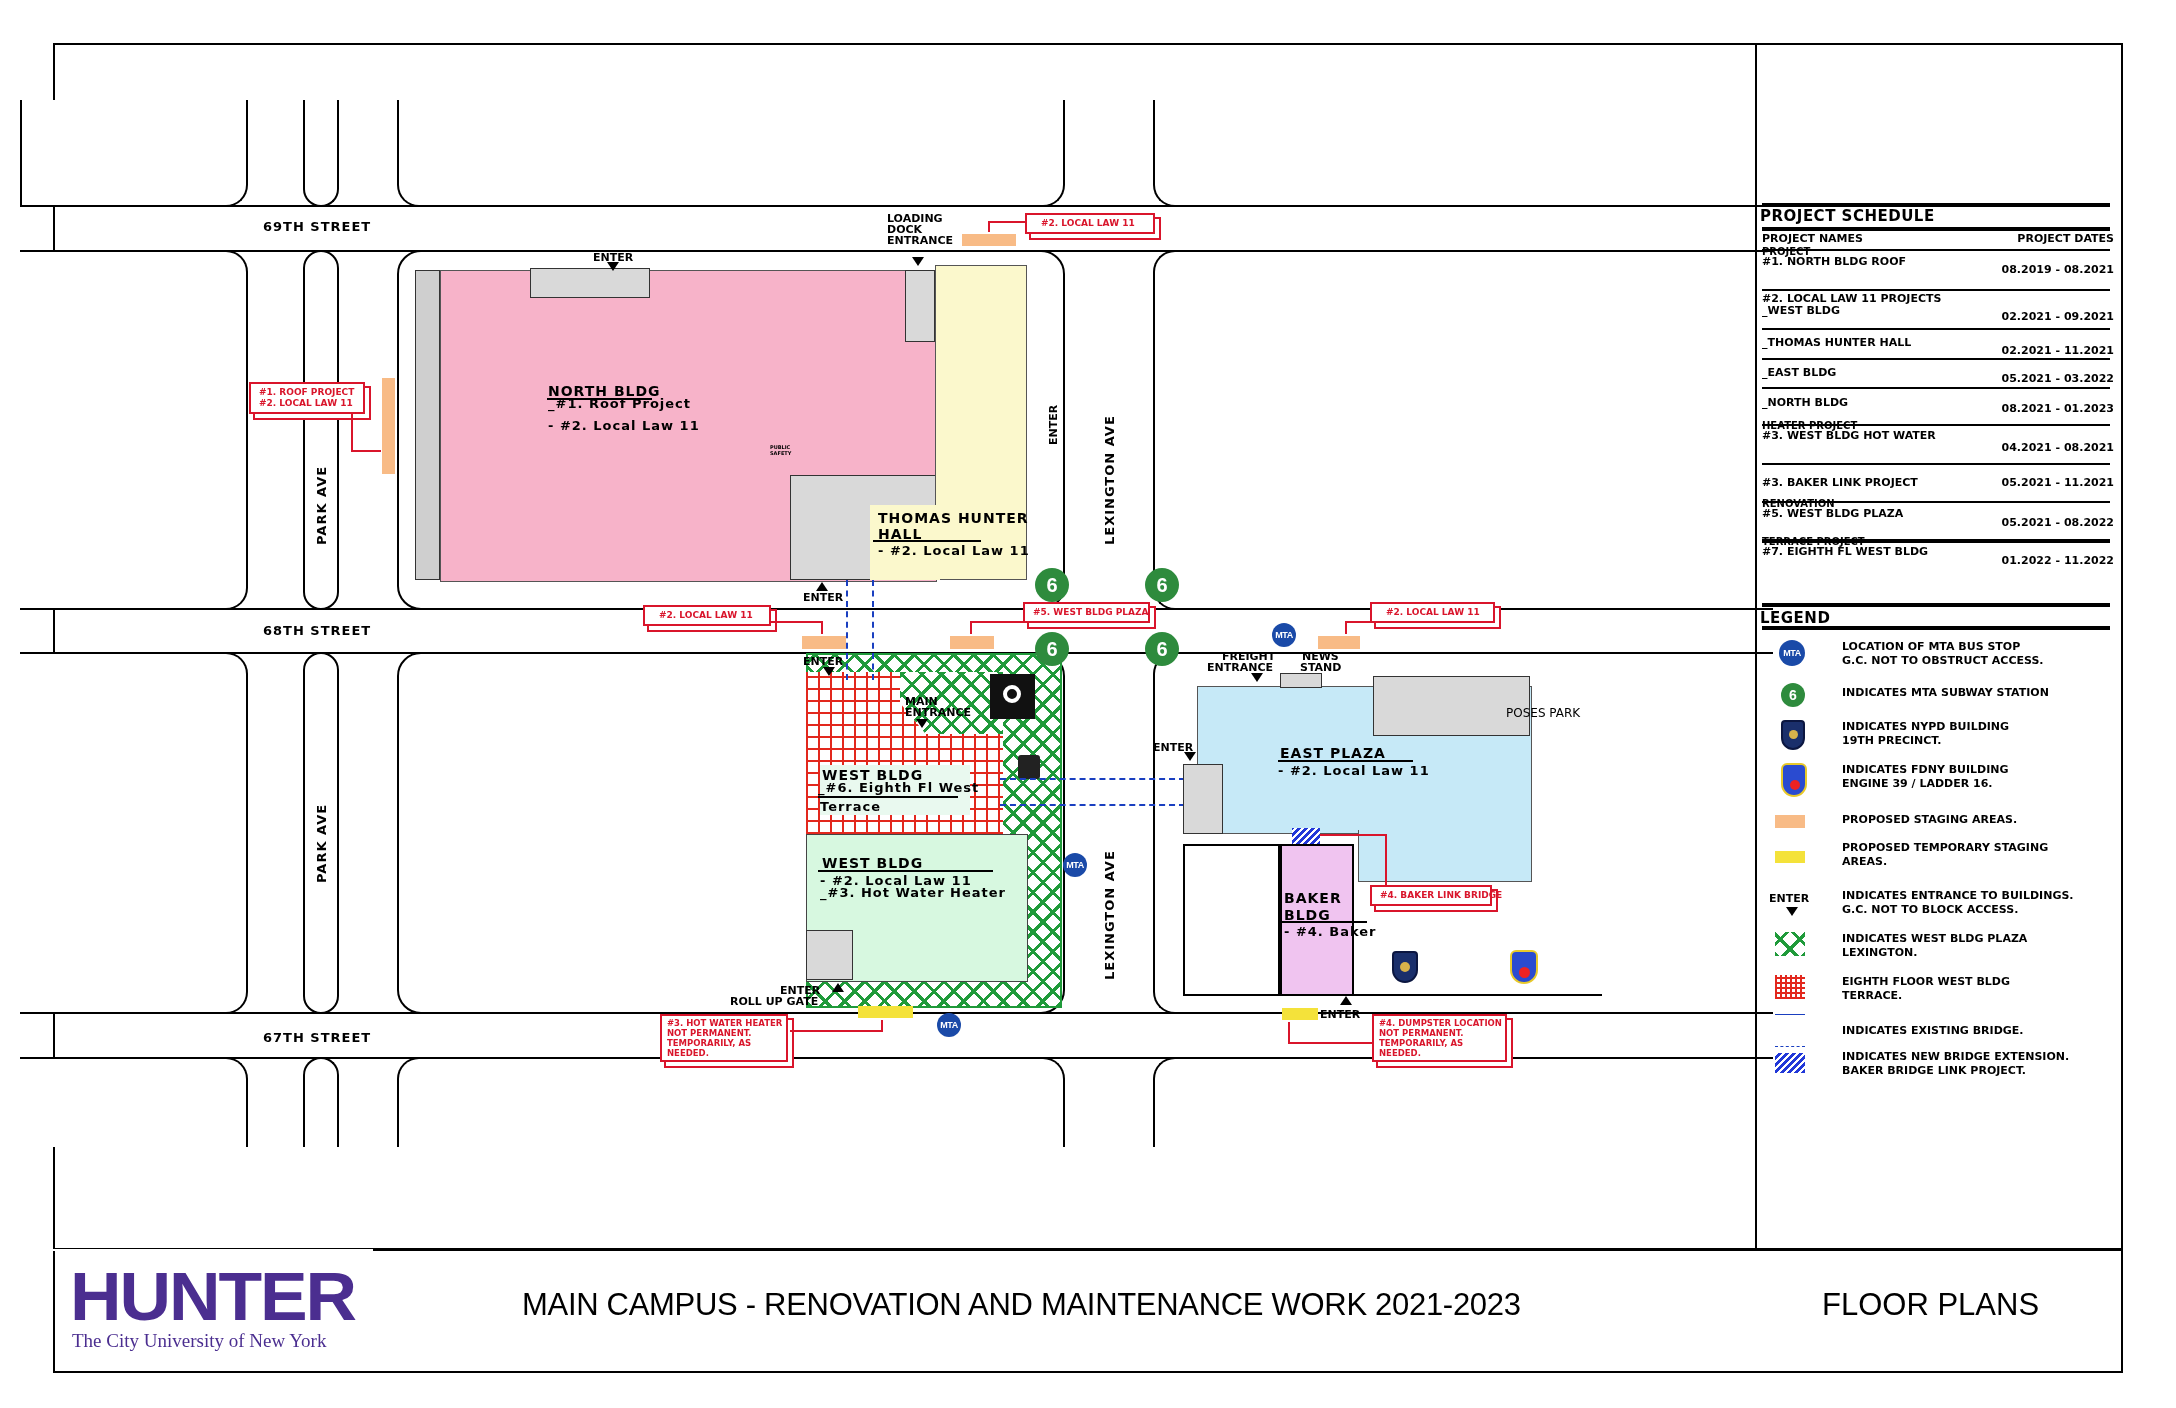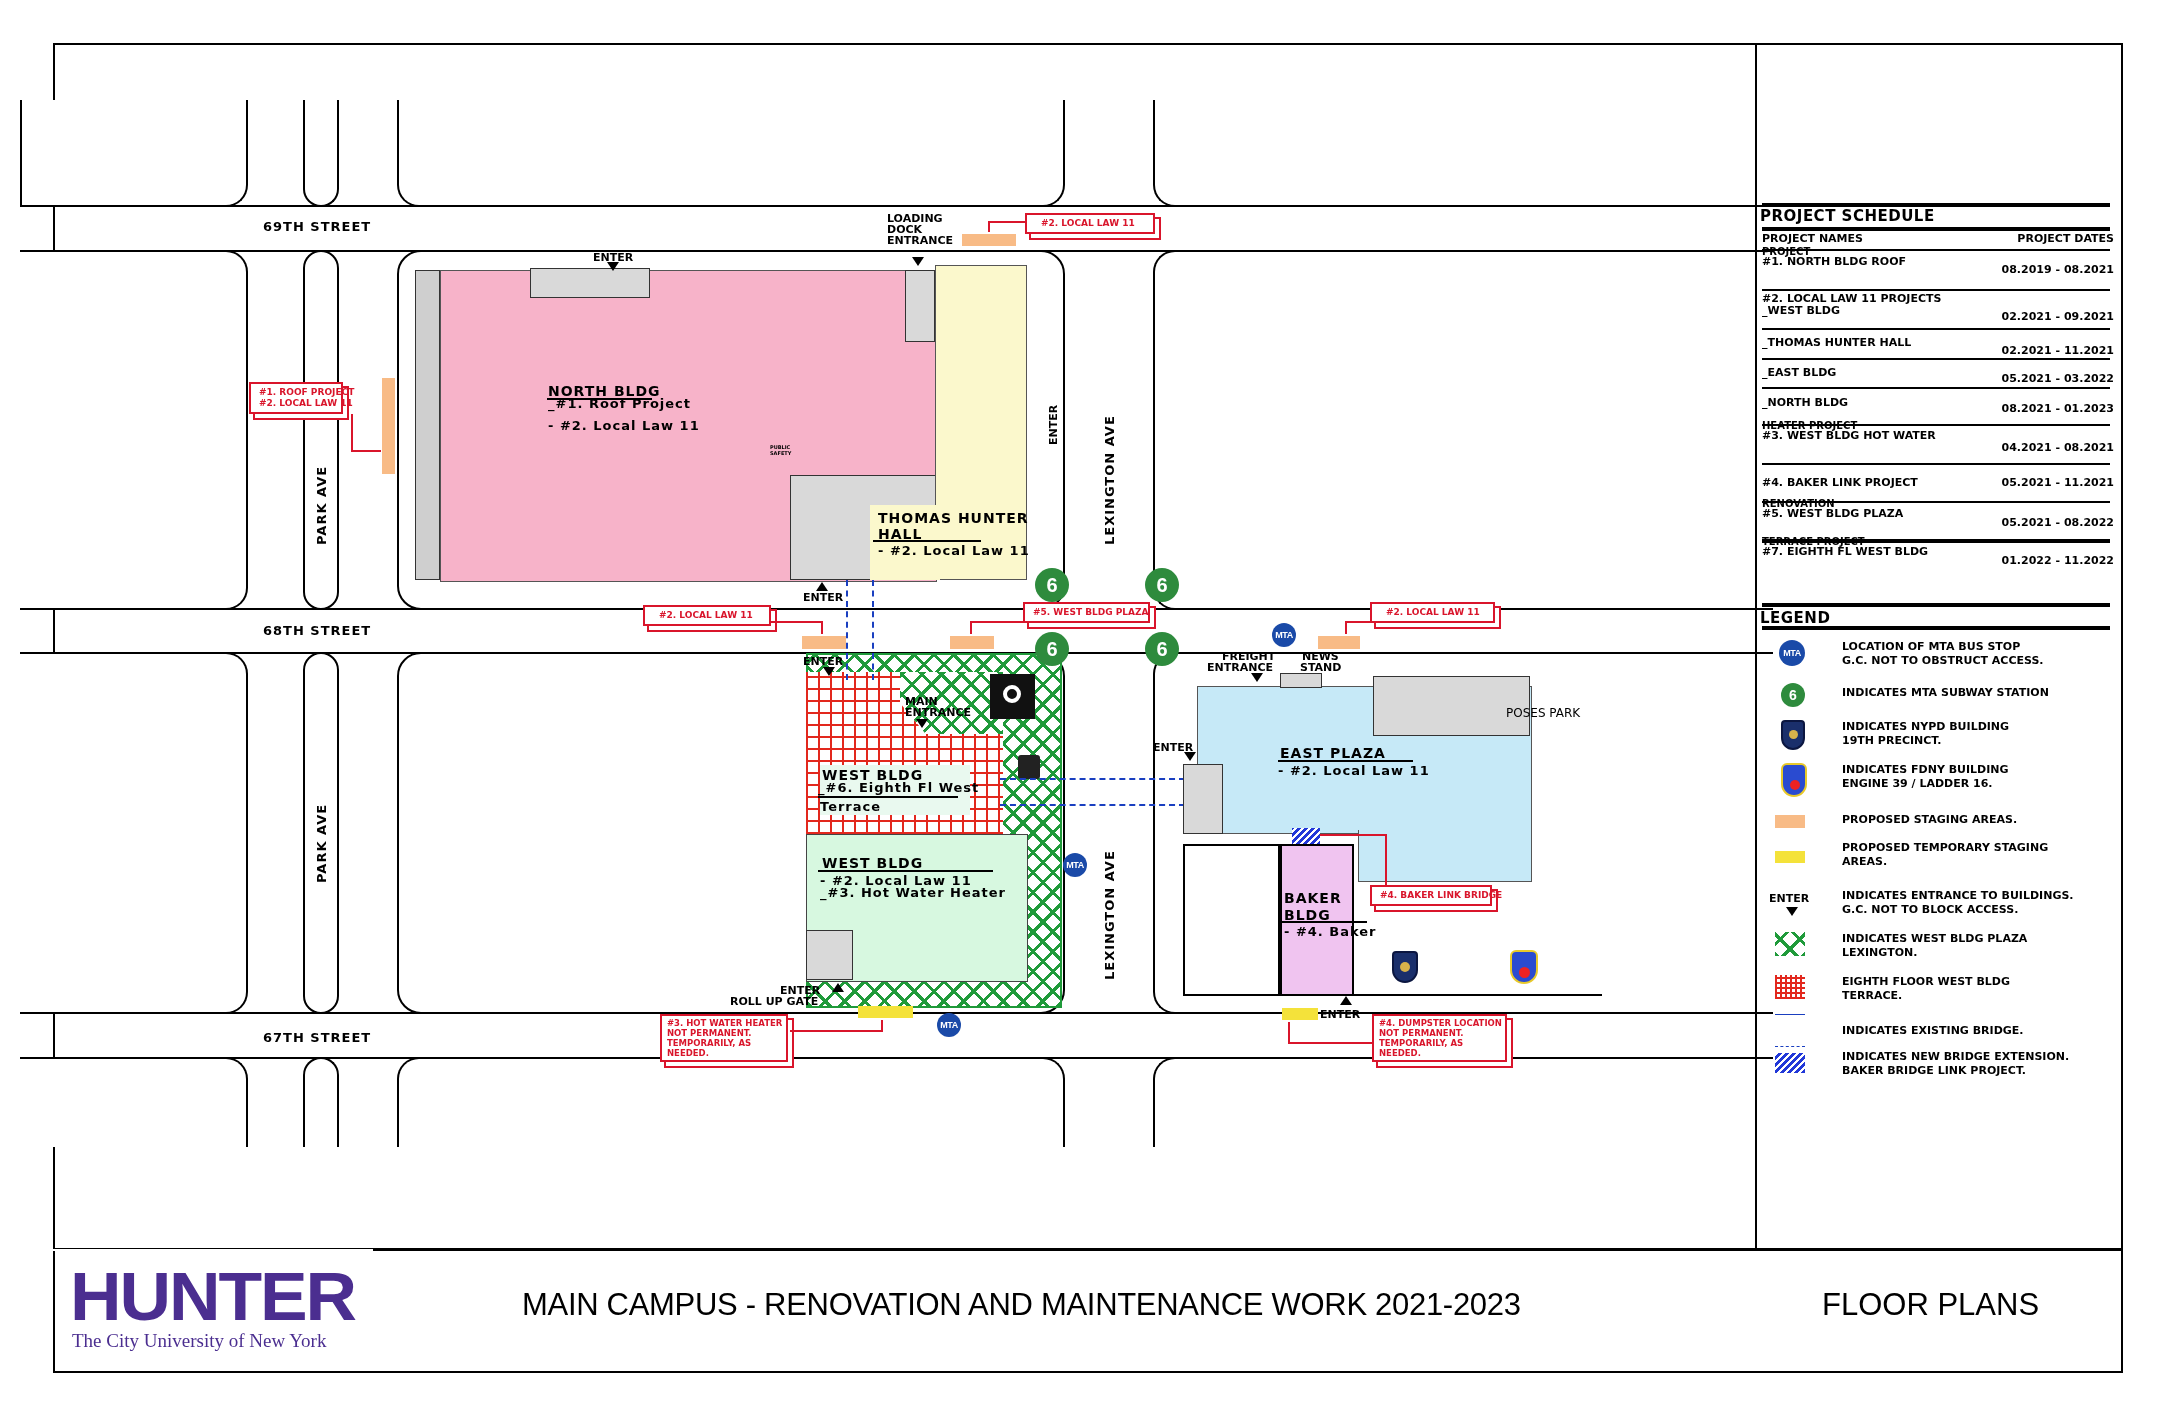--- a/index.html
+++ b/index.html
@@ -108,21 +108,21 @@
 <div class="arrow-down" style="left:607px;top:262px"></div>
 <div class="small-bold" style="left:887px;top:213px">LOADING</div>
 <div class="small-bold" style="left:887px;top:224px">DOCK</div>
 <div class="small-bold" style="left:887px;top:235px">ENTRANCE</div>
 <div class="arrow-down" style="left:912px;top:257px"></div>
 <div class="small-bold" style="left:803px;top:592px">ENTER</div>
 <div class="arrow-up" style="left:816px;top:582px"></div>
 <div class="small-bold" style="left:1048px;top:445px;transform:rotate(-90deg);transform-origin:left top">ENTER</div>
 
 <div class="staging" style="left:382px;top:378px;width:13px;height:96px"></div>
-<div class="callout" style="left:249px;top:382px;width:94px">
+<div class="callout" style="left:249px;top:382px;width:116px">
   <div>#1. ROOF PROJECT</div>
   <div>#2. LOCAL LAW 11</div>
 </div>
 <div class="redline" style="left:351px;top:414px;width:2px;height:38px"></div>
 <div class="redline" style="left:351px;top:450px;width:30px;height:2px"></div>
 
 <div class="staging" style="left:962px;top:234px;width:54px;height:12px"></div>
 <div class="callout" style="left:1025px;top:213px;width:130px;padding-left:14px">#2. LOCAL LAW 11</div>
 <div class="redline" style="left:988px;top:221px;width:37px;height:2px"></div>
 <div class="redline" style="left:988px;top:221px;width:2px;height:11px"></div>
@@ -291,21 +291,21 @@
 <div class="ps-rule" style="top:424px"></div>
 
 <div class="ps-row" style="top:421px">
   <div style="font-size:10px;line-height:9px">HEATER PROJECT</div>
   <div>#3. WEST BLDG HOT WATER</div>
   <span class="d" style="top:21px">04.2021 - 08.2021</span>
 </div>
 <div class="ps-rule" style="top:463px"></div>
 
 <div class="ps-row" style="top:477px">
-  <div>#4. BAKER LINK PROJECT</div>
+  <div>#3. BAKER LINK PROJECT</div>
   <span class="d" style="top:0">05.2021 - 11.2021</span>
 </div>
 <div class="ps-rule" style="top:501px"></div>
 
 <div class="ps-row" style="top:499px">
   <div style="font-size:10px;line-height:9px">RENOVATION</div>
   <div>#5. WEST BLDG PLAZA</div>
   <span class="d" style="top:18px">05.2021 - 08.2022</span>
 </div>
 <div class="ps-rule thick" style="top:539px"></div>

